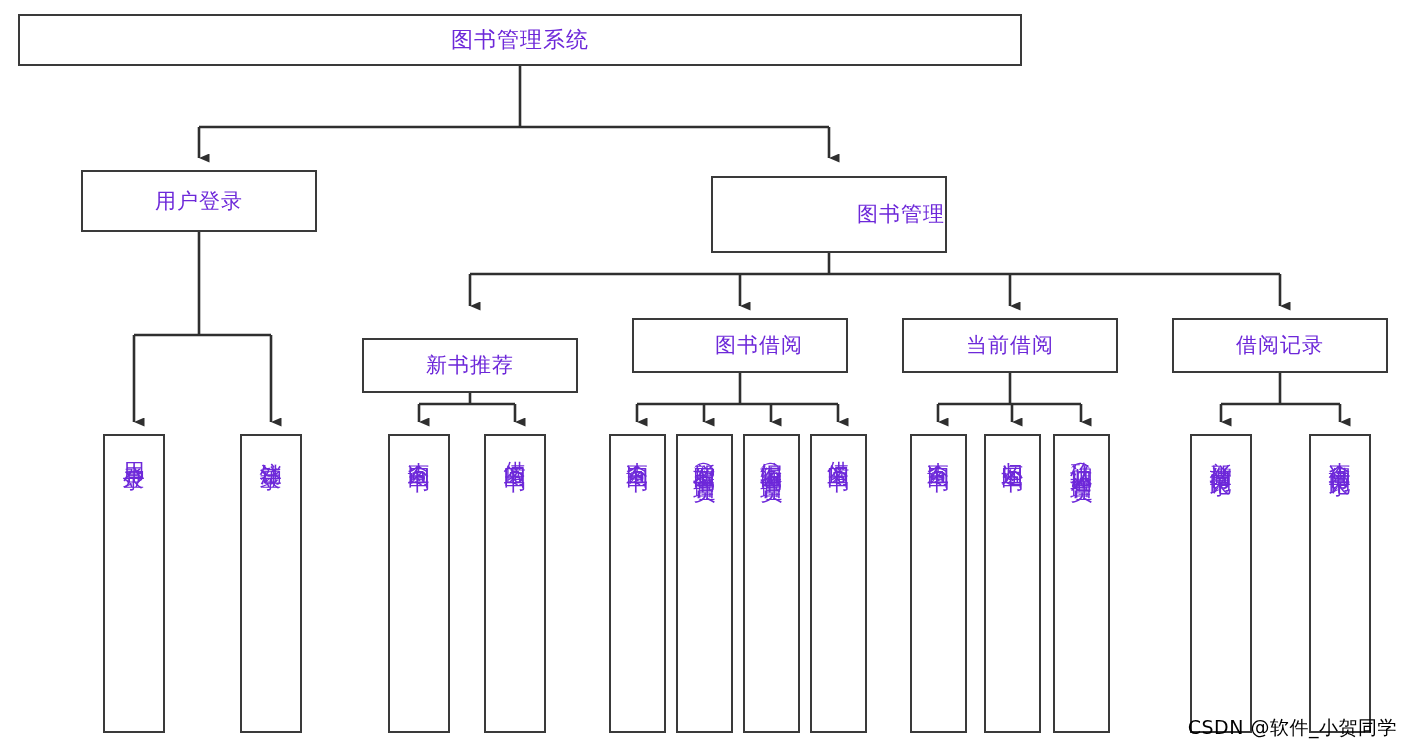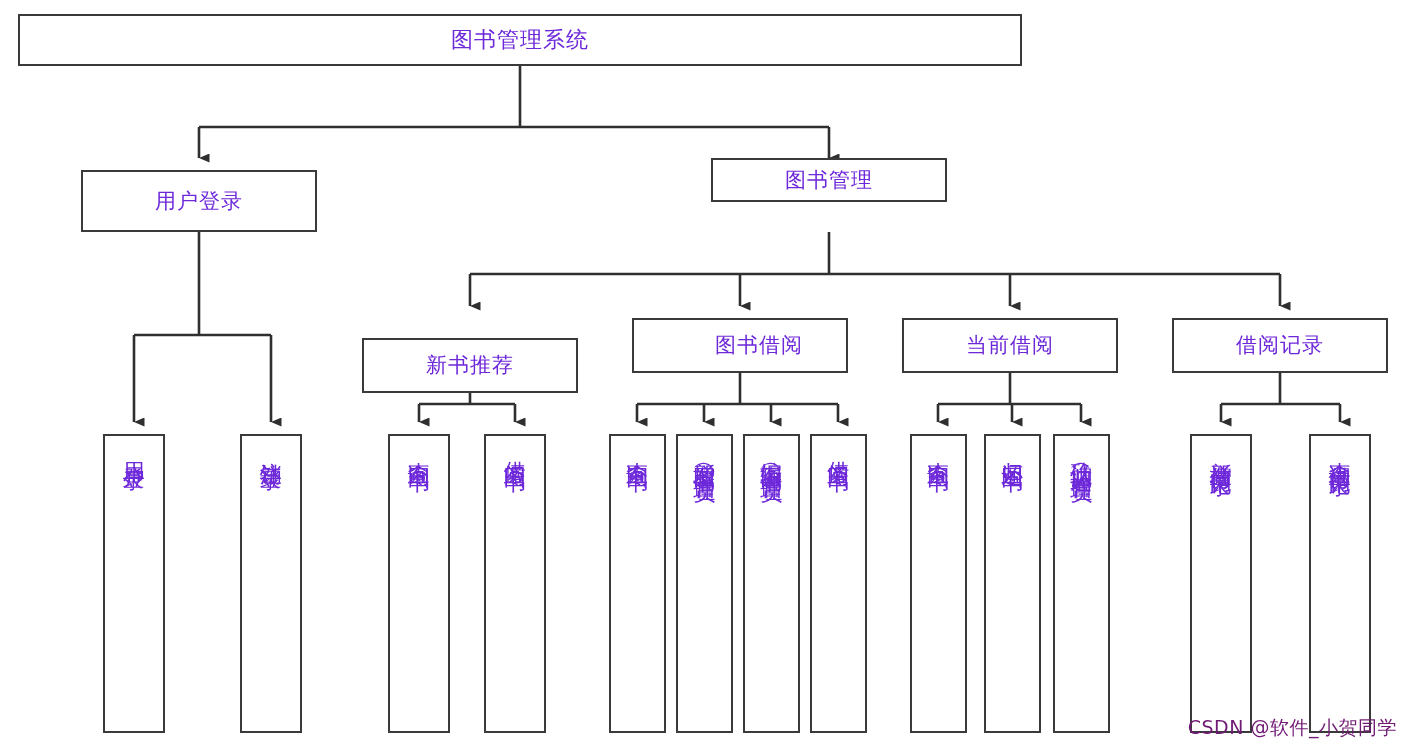--- a/index.html
+++ b/index.html
@@ -57,21 +57,21 @@
     font-size: 22px;
     line-height: 1.06;
     letter-spacing: 3px;
     white-space: nowrap;
   }
   #watermark {
     position: absolute;
     right: 8px;
     bottom: 6px;
     font-size: 19px;
-    color: #701a75;
+    color: #000000;
     letter-spacing: 0.5px;
     white-space: nowrap;
     font-family: "DejaVu Sans", "Liberation Sans", sans-serif;
   }
 </style>
 </head>
 <body>
 
 <div id="canvas">
 
@@ -127,21 +127,21 @@
     </g>
   </svg>
 
   <div class="node-box horiz root" style="left:18px; top:14px; width:1004px; height:52px;">
     <span class="node-label">图书管理系统</span>
   </div>
 
   <div class="node-box horiz" style="left:81px; top:170px; width:236px; height:62px;">
     <span class="node-label">用户登录</span>
   </div>
-  <div class="node-box horiz" style="left:711px; top:158px; width:236px; height:44px;">
+  <div class="node-box horiz" style="left:711px; top:176px; width:236px; height:77px;justify-content:flex-end;">
     <span class="node-label">图书管理</span>
   </div>
 
   <div class="node-box horiz" style="left:362px; top:318px; width:216px; height:55px;margin-top:20px;">
     <span class="node-label">新书推荐</span>
   </div>
   <div class="node-box horiz" style="left:632px; top:318px; width:216px; height:55px;padding-left:38px;">
     <span class="node-label">图书借阅</span>
   </div>
   <div class="node-box horiz" style="left:1172px; top:318px; width:216px; height:55px;">

